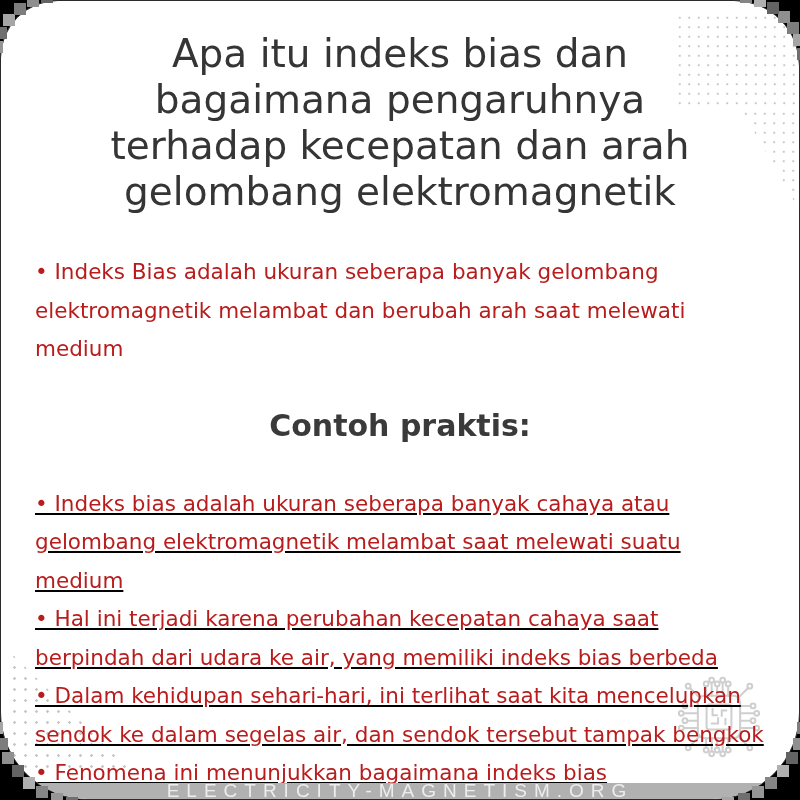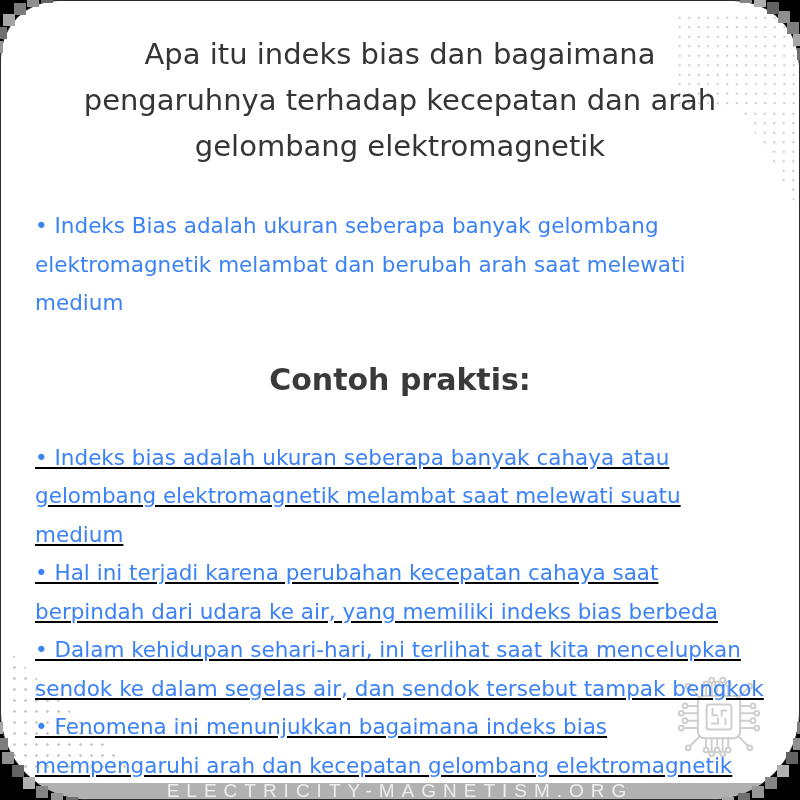--- a/index.html
+++ b/index.html
@@ -11,25 +11,25 @@
         border:1px solid #2b2b2b;box-sizing:border-box;}
   
   .dots{position:absolute;background-image:radial-gradient(circle,#c6c6c6 1.3px,transparent 1.45px);}
   .dots-tr-a{left:674px;top:12px;width:120px;height:98px;background-size:9.5px 9.5px;}
   .dots-tr-b{left:740px;top:108px;width:54px;height:94px;background-size:9.5px 9.5px;
              clip-path:polygon(0 0,100% 0,100% 100%);}
   .dots-bl{left:8px;top:650px;width:124px;height:122px;background-size:11px 11px;
            clip-path:polygon(0 0,100% 100%,0 100%);}
   
   .content{position:relative;z-index:2;}
-  .title{margin:30px 66px 0;text-align:center;font-size:29px;line-height:46px;
+  .title{margin:30px 66px 0;text-align:center;font-size:39px;line-height:46px;
          font-weight:400;color:#353535;}
   .intro{margin:38px 34px 0;}
   .examples{margin:42px 34px 0;text-decoration:underline;}
-  .bullet{margin:0;font-size:21.5px;line-height:38.5px;color:#3b82f6;}
+  .bullet{margin:0;font-size:21.5px;line-height:38.5px;color:#b91c1c;}
   .subheading{margin:40px 0 0;text-align:center;font-size:30px;line-height:34px;
               font-weight:700;color:#3a3a3a;}
   
   .chip{position:absolute;right:34px;bottom:36px;width:92px;height:92px;z-index:1;}
   
   .footer-bar{position:absolute;left:0;right:0;bottom:0;height:16px;background:#b1b1b1;
               display:flex;align-items:center;justify-content:center;z-index:3;}
   .footer-text{font-family:"Liberation Sans",sans-serif;font-size:19px;font-weight:500;
                letter-spacing:7px;color:#ededed;white-space:nowrap;}
   

